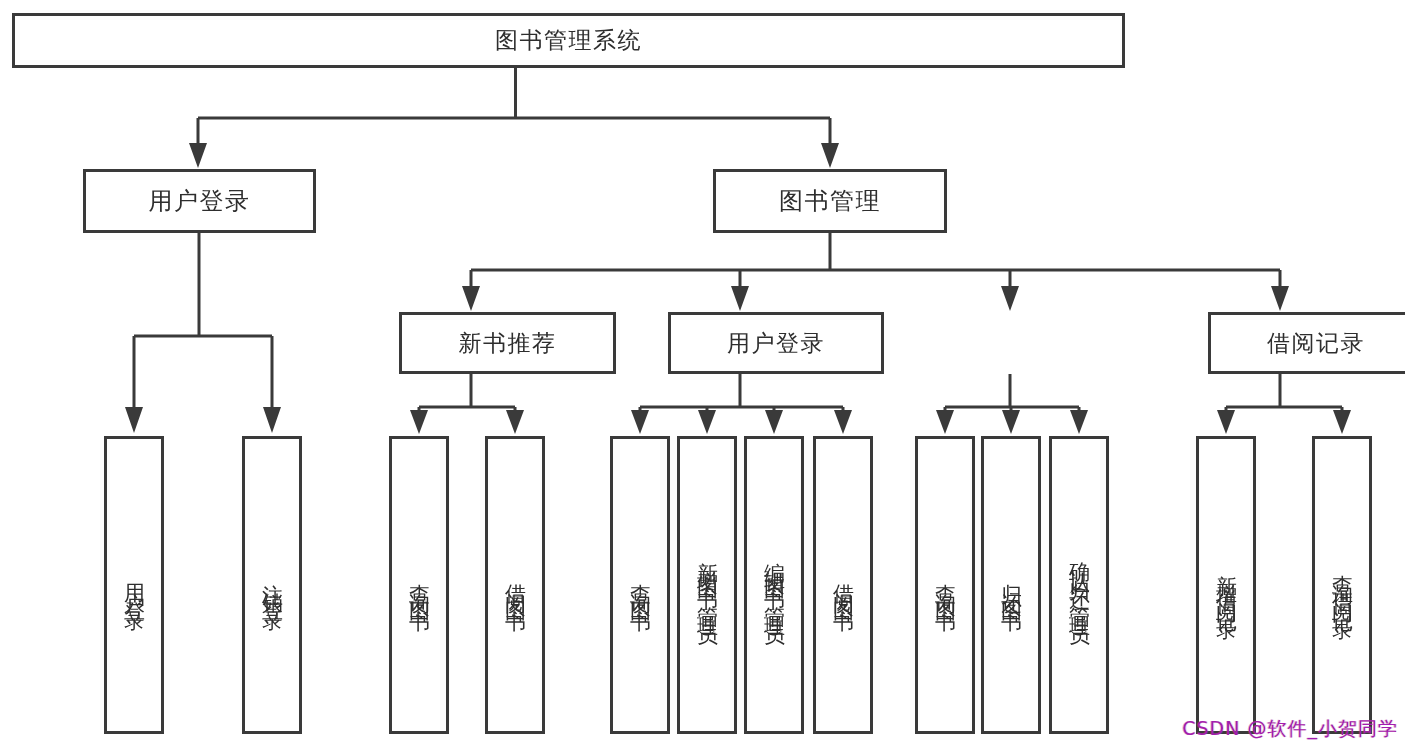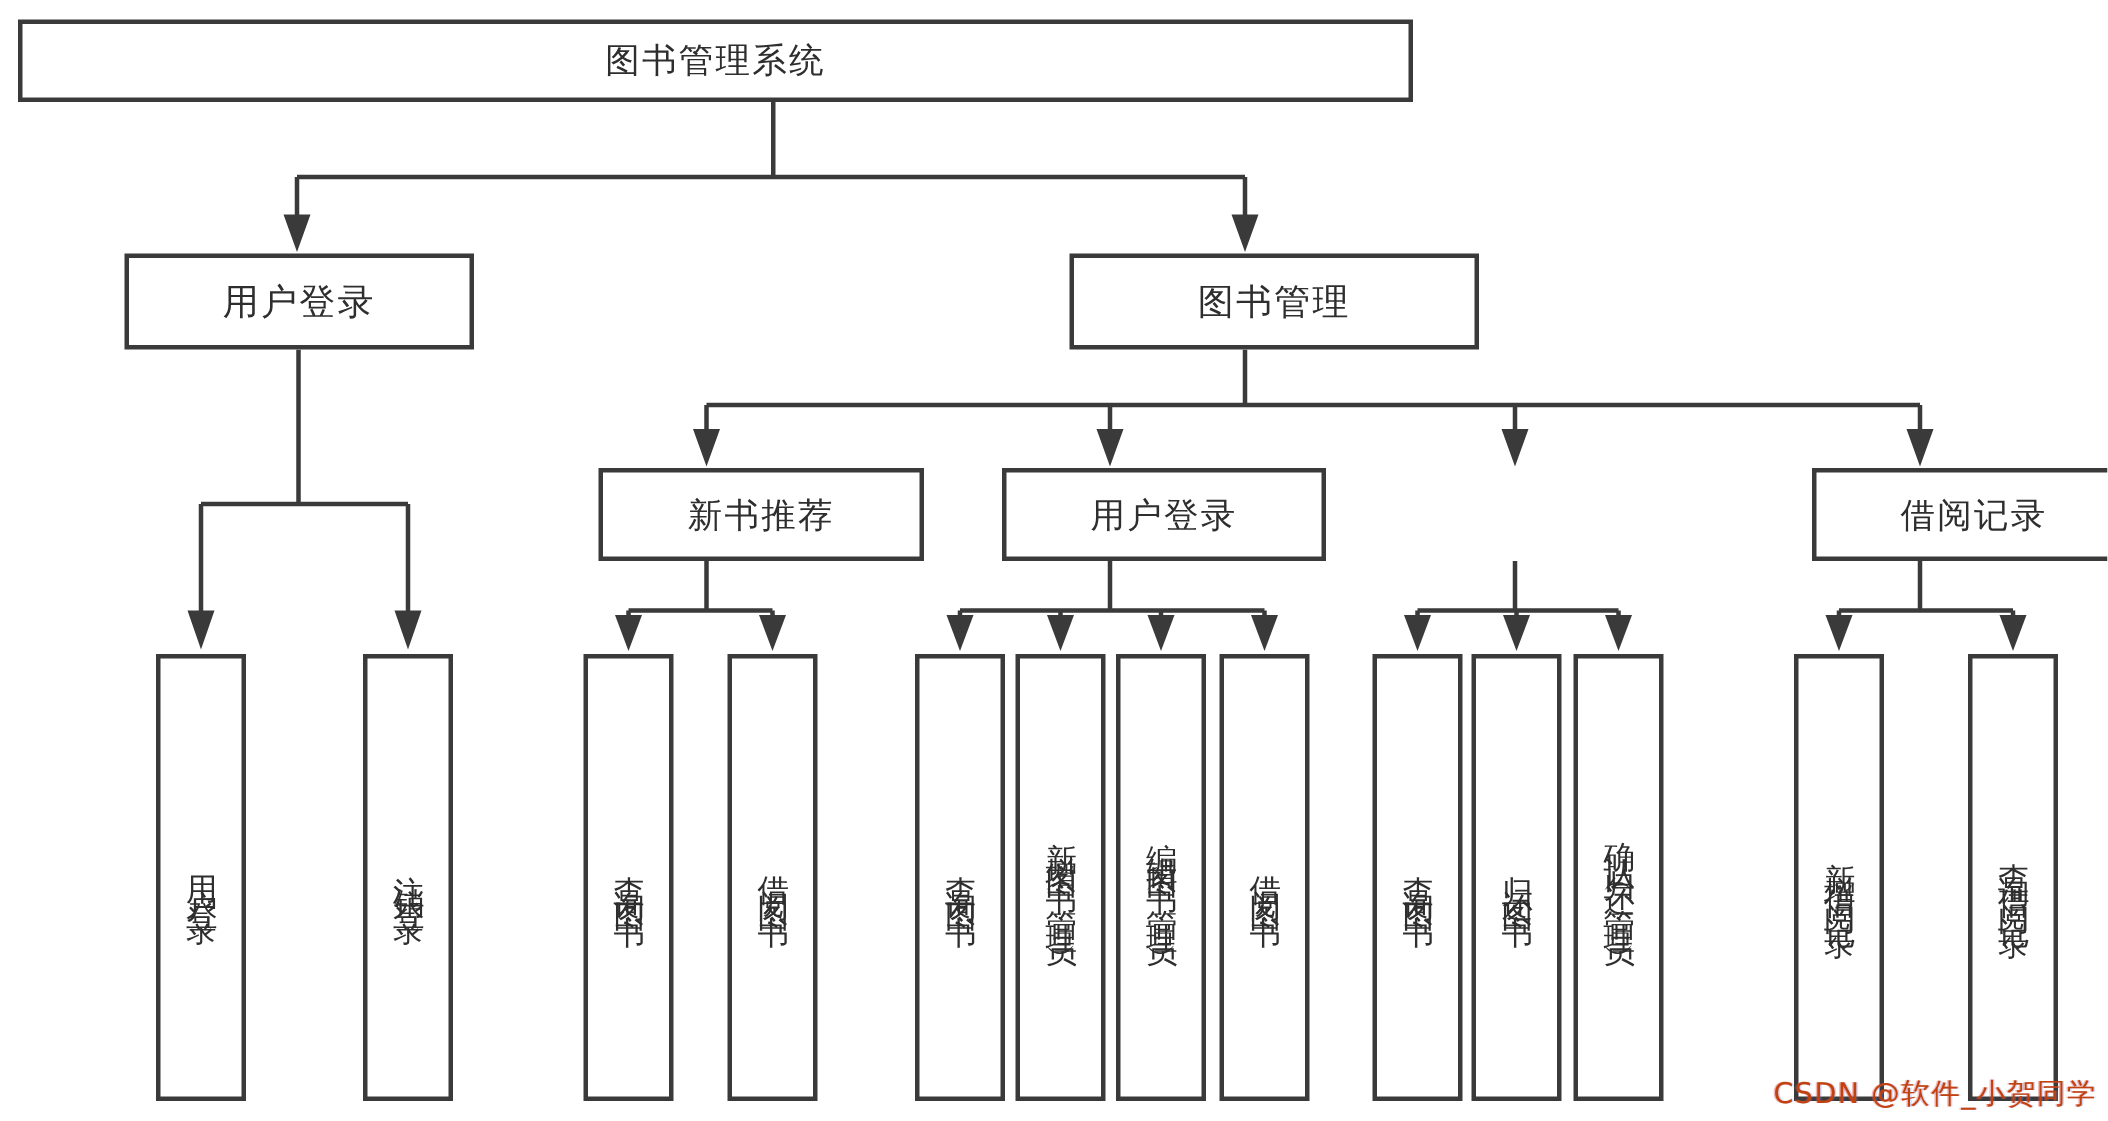--- a/index.html
+++ b/index.html
@@ -37,24 +37,24 @@
     border: 3px solid #3a3a3a;
     display: flex;
     align-items: center;
     justify-content: center;
     color: #2e2e2e;
     font-size: 23px;
     letter-spacing: 1.5px;
     z-index: 1;
     white-space: nowrap;
   }
-  .root { left: 12px;  top: 13px;  width: 930px; height: 55px; }
+  .root { left: 12px;  top: 13px;  width: 1113px; height: 55px; }
   .l2   { top: 169px; height: 64px; font-size: 24px; }
   .l2.user { left: 83px;  width: 233px; }
-  .l2.mgmt { left: 713px; width: 273px; }
+  .l2.mgmt { left: 713px; width: 234px; }
   .l3   { top: 312px; height: 62px; width: 216px; margin-left: 36px; }
   .l3.n1 { left: 363px; width: 217px; }
   .l3.n2 { left: 632px; }
   .l3.n3 { left: 902px; }
   .l3.n4 { left: 1172px; }
   .leaf {
     top: 436px;
     width: 60px;
     height: 298px;
     writing-mode: vertical-rl;
@@ -63,21 +63,21 @@
     letter-spacing: 9px;
     line-height: 1;
     white-space: nowrap;
   }
   .watermark {
     position: absolute;
     right: 7px;
     top: 716px;
     font-size: 19px;
     letter-spacing: 1px;
-    color: #c2410c;
+    color: #a21caf;
     text-shadow: -1px 0 0 rgba(225, 80, 80, 0.40), 1px 0 0 rgba(100, 130, 230, 0.30);
     z-index: 2;
     white-space: nowrap;
   }
 </style>
 </head>
 <body>
 
 <div class="canvas">
 

